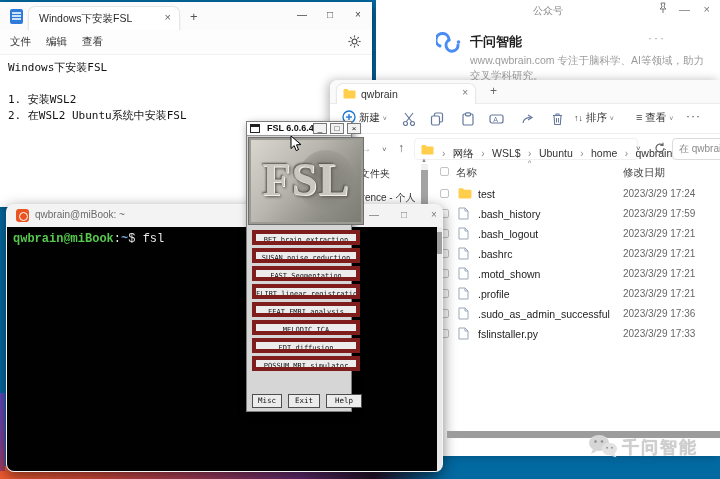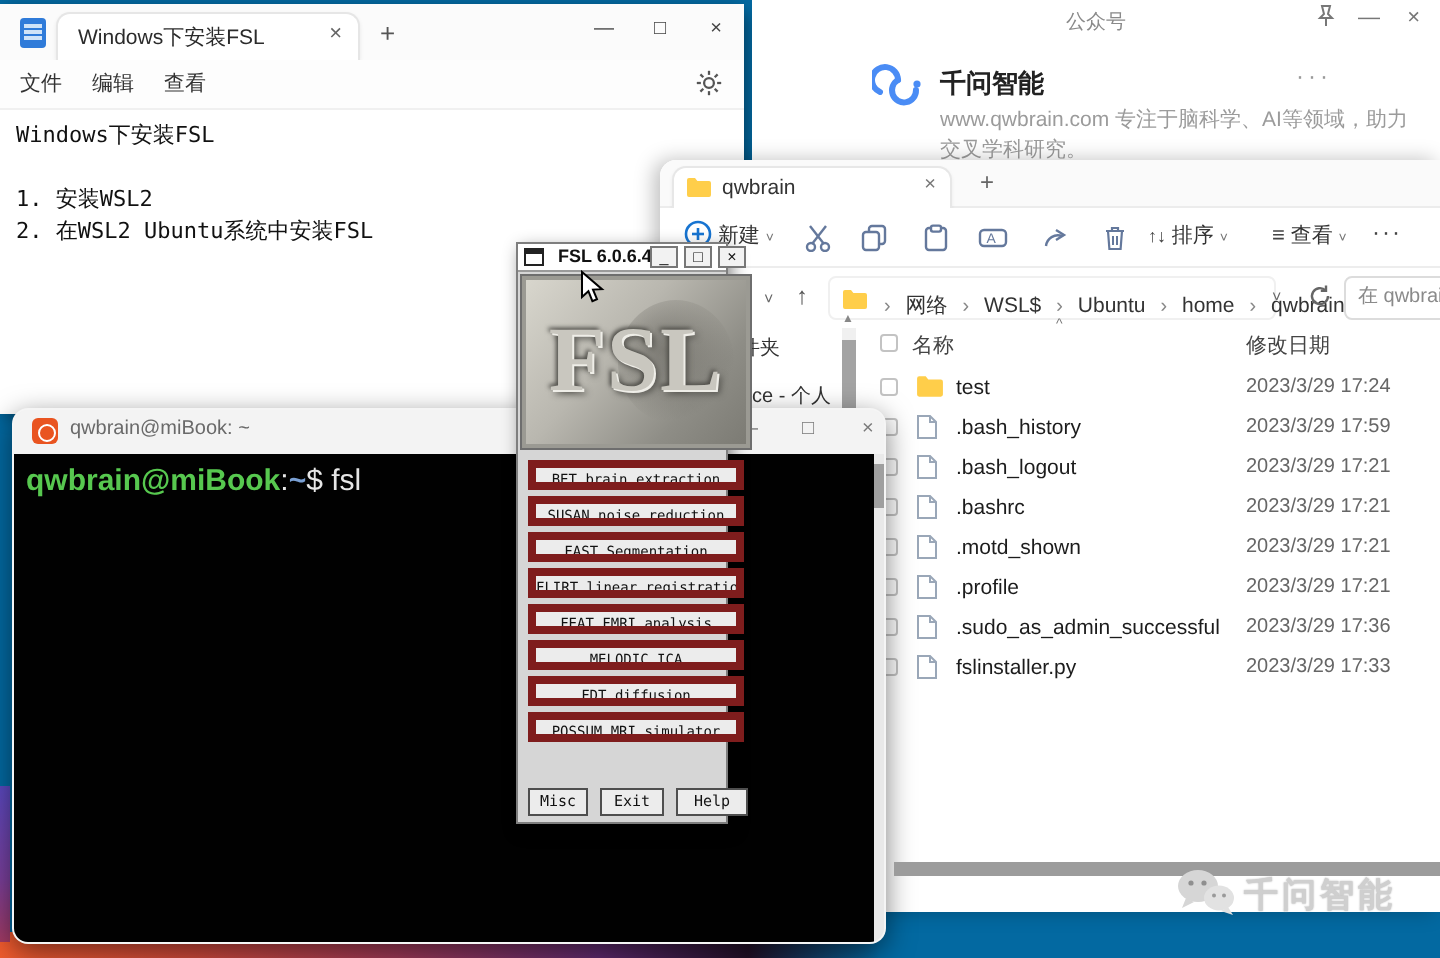--- a/index.html
+++ b/index.html
@@ -92,21 +92,21 @@
   #ex-col-name { position:absolute; left:16px; top:1px; font-size:10.5px; color:#444; }
   #ex-col-sort { position:absolute; left:88px; top:-6px; font-size:7px; color:#777; }
   #ex-col-date { position:absolute; left:183px; top:1px; font-size:10.5px; color:#444; }
   .ex-row { position:absolute; left:110px; width:276px; height:19px; }
   .ex-row .ex-check { left:0; top:4px; }
   .ex-ficon { position:absolute; left:18px; top:2px; }
   .ex-fname { position:absolute; left:38px; top:3px; font-size:10.5px; color:#1c1c1c; white-space:nowrap; }
   .ex-fdate { position:absolute; left:183px; top:3px; font-size:10px; color:#666; white-space:nowrap; }
 
   
-  #fsl { left:258px; top:121px; width:106px; height:291px; background:#d6d6d6;
+  #fsl { left:246px; top:121px; width:106px; height:291px; background:#d6d6d6;
     border:1px solid #7e7e7e; box-shadow:2px 3px 8px rgba(0,0,0,.45); z-index:5;text-decoration:underline; }
   #fsl-titlebar { position:absolute; left:0; top:0; width:100%; height:14px; background:#ffffff;
     border-bottom:1px solid #9a9a9a; }
   #fsl-sysicon { position:absolute; left:3px; top:2px; width:10px; height:9px; border:1px solid #222; background:#fff; }
   #fsl-sysicon:before { content:""; position:absolute; left:0; top:0; width:8px; height:2px; background:#222; }
   #fsl-title { position:absolute; left:20px; top:1px; font-size:9px; font-weight:bold; color:#111; }
   .fsl-ctrl { position:absolute; top:1px; width:14px; height:11px; border:1px solid #777; background:#f2f2f2;
     font-size:8px; line-height:9px; text-align:center; color:#111; }
   #fsl-min { left:66px; } #fsl-max { left:83px; } #fsl-close { left:100px; }
   #fsl-logo { position:absolute; left:2px; top:16px; width:114px; height:86px;
@@ -135,22 +135,22 @@
   #term-titlebar { position:absolute; left:0; top:0; width:100%; height:22px; background:#f3f3f3; }
   #term-icon { position:absolute; left:9px; top:4px; width:13px; height:13px; background:#e95420; border-radius:3px; }
   #term-icon:before { content:""; position:absolute; left:3px; top:3px; width:7px; height:7px;
     border:1.5px solid #fff; border-radius:50%; }
   #term-title { position:absolute; left:28px; top:4px; font-size:10px; color:#6a6a6a; }
   .term-ctrl { position:absolute; top:4px; font-size:10px; color:#7a7a7a; }
   #term-min { left:362px; } #term-max { left:394px; } #term-close { left:424px; }
   #term-body { position:absolute; left:0; top:22px; width:430px; height:246px; background:#010101; }
   #term-scroll { position:absolute; left:430px; top:22px; width:7px; height:246px; background:#e9e9e9; }
   #term-thumb { position:absolute; left:0; top:5px; width:7px; height:22px; background:#9f9f9f; }
-  #term-prompt { position:absolute; left:6px; top:5px; font-family:Liberation Sans, sans-serif;
-    font-size:15px; white-space:pre; }
+  #term-prompt { position:absolute; left:6px; top:5px; font-family:Liberation Mono, monospace;
+    font-size:12px; white-space:pre; }
   .t-green { color:#57c84f; font-weight:bold; } .t-blue { color:#7aa0d4; font-weight:bold; }
   .t-white { color:#e6e6e6; }
 
   
   #graybar { left:447px; top:431px; width:273px; height:7px; background:#9c9c9c; z-index:6; }
   #watermark { left:588px; top:434px; z-index:7; display:flex; align-items:center; }
   #wm-text { font-size:17px; font-weight:bold; color:#cfcfcf; letter-spacing:2px;
     text-shadow:0 0 1px #b5b5b5; margin-left:4px; }
   #cursor { left:290px; top:135px; z-index:9; }
 

